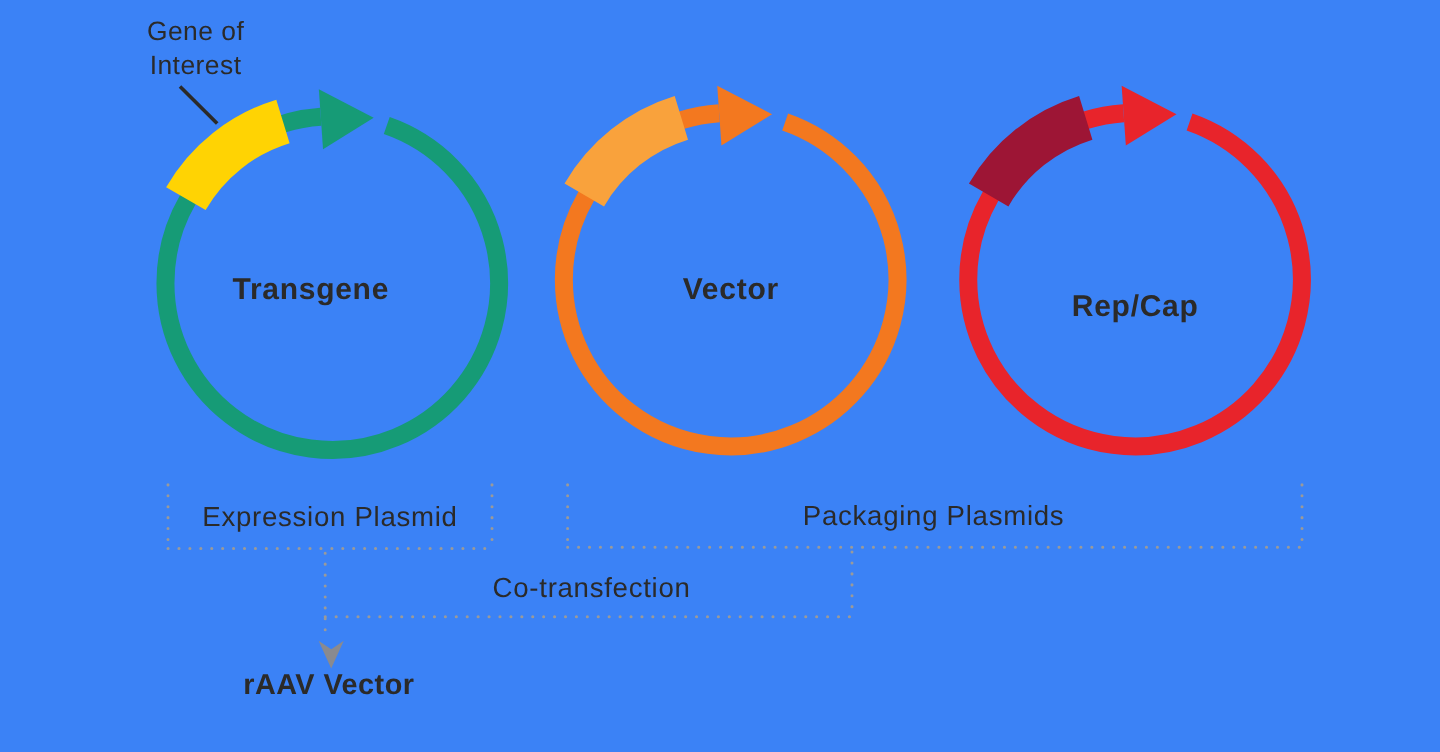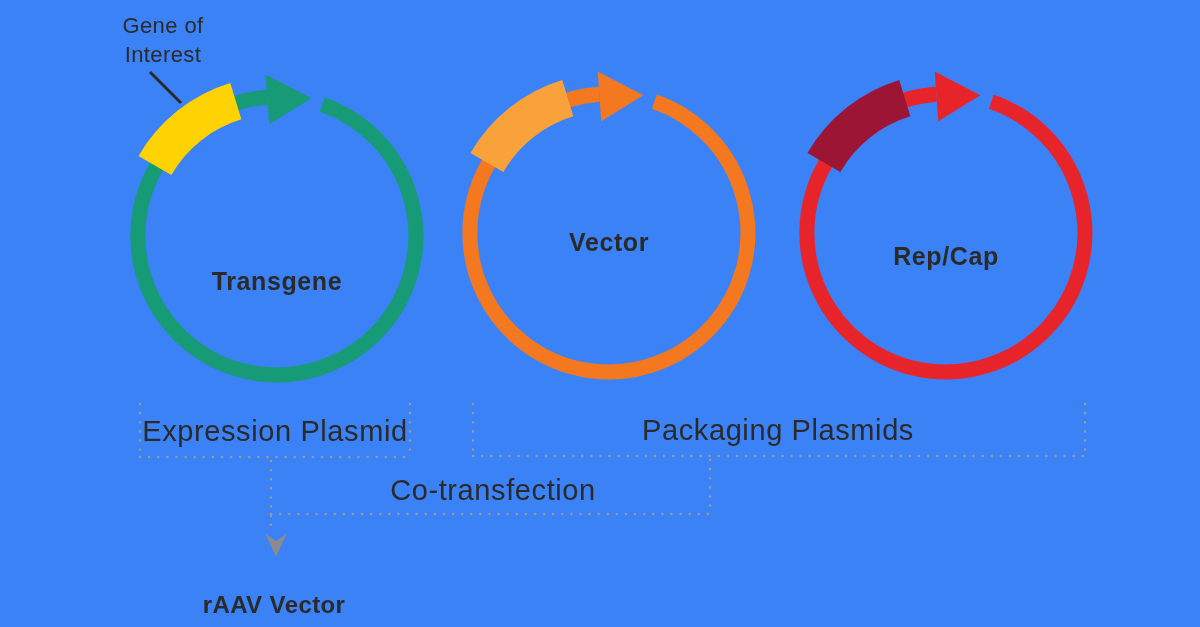--- a/index.html
+++ b/index.html
@@ -17,29 +17,29 @@
   .dotted{fill:none;stroke-width:2.5;stroke-dasharray:0.1 9;stroke-linecap:round;}
   .leader{stroke-width:3;stroke-linecap:butt;}
   .lbl{
     position:absolute;
     transform:translate(-50%,-50%);
     white-space:nowrap;
     color:#2B2A29;
     letter-spacing:0.6px;
   }
   .plasmid-name{font-size:25px;font-weight:bold;}
-  .group-name{font-size:29px;}
+  .group-name{font-size:23px;}
   .gene-label{
     position:absolute;
     left:105px;top:11px;width:116px;
     text-align:center;
     font-size:22px;line-height:29px;
     color:#2B2A29;letter-spacing:0.4px;
   }
-  .result-name{font-size:24px;font-weight:bold;letter-spacing:0.4px;margin-top:34px;}
+  .result-name{font-size:24px;font-weight:bold;letter-spacing:0.4px;}
 </style>
 </head>
 <body>
 
 <div class="stage">
 
   <svg width="1200" height="627" viewBox="0 0 1200 627">
 
     <g>
       <path class="ring" d="M 322.3 104.6 A 139 139 0 1 1 267.3 97.3" stroke="#169B76"></path>
@@ -75,21 +75,21 @@
     <g>
       <path class="dotted" d="M 271 461 V 531" stroke="#9A9A9A"></path>
       <path class="dotted" d="M 710 460 V 514" stroke="#9A9A9A"></path>
       <path class="dotted" d="M 271 514 H 710" stroke="#9A9A9A"></path>
       <polygon points="265.5,534 276,557 286.5,534 276,541" fill="#8A8A8F"></polygon>
     </g>
   </svg>
 
   <div class="gene-label">Gene of Interest</div>
 
-  <div class="lbl plasmid-name" style="left:277px;top:242px;margin-top:39px;">Transgene</div>
+  <div class="lbl plasmid-name" style="left:259px;top:242px;">Transgene</div>
 
   <div class="lbl plasmid-name" style="left:609px;top:242px;">Vector</div>
 
   <div class="lbl plasmid-name" style="left:946px;top:256px;">Rep/Cap</div>
 
   <div class="lbl group-name" style="left:275px;top:431px;">Expression Plasmid</div>
 
   <div class="lbl group-name" style="left:493px;top:490px;">Co-transfection</div>
 
   <div class="lbl group-name" style="left:778px;top:430px;">Packaging Plasmids</div>

